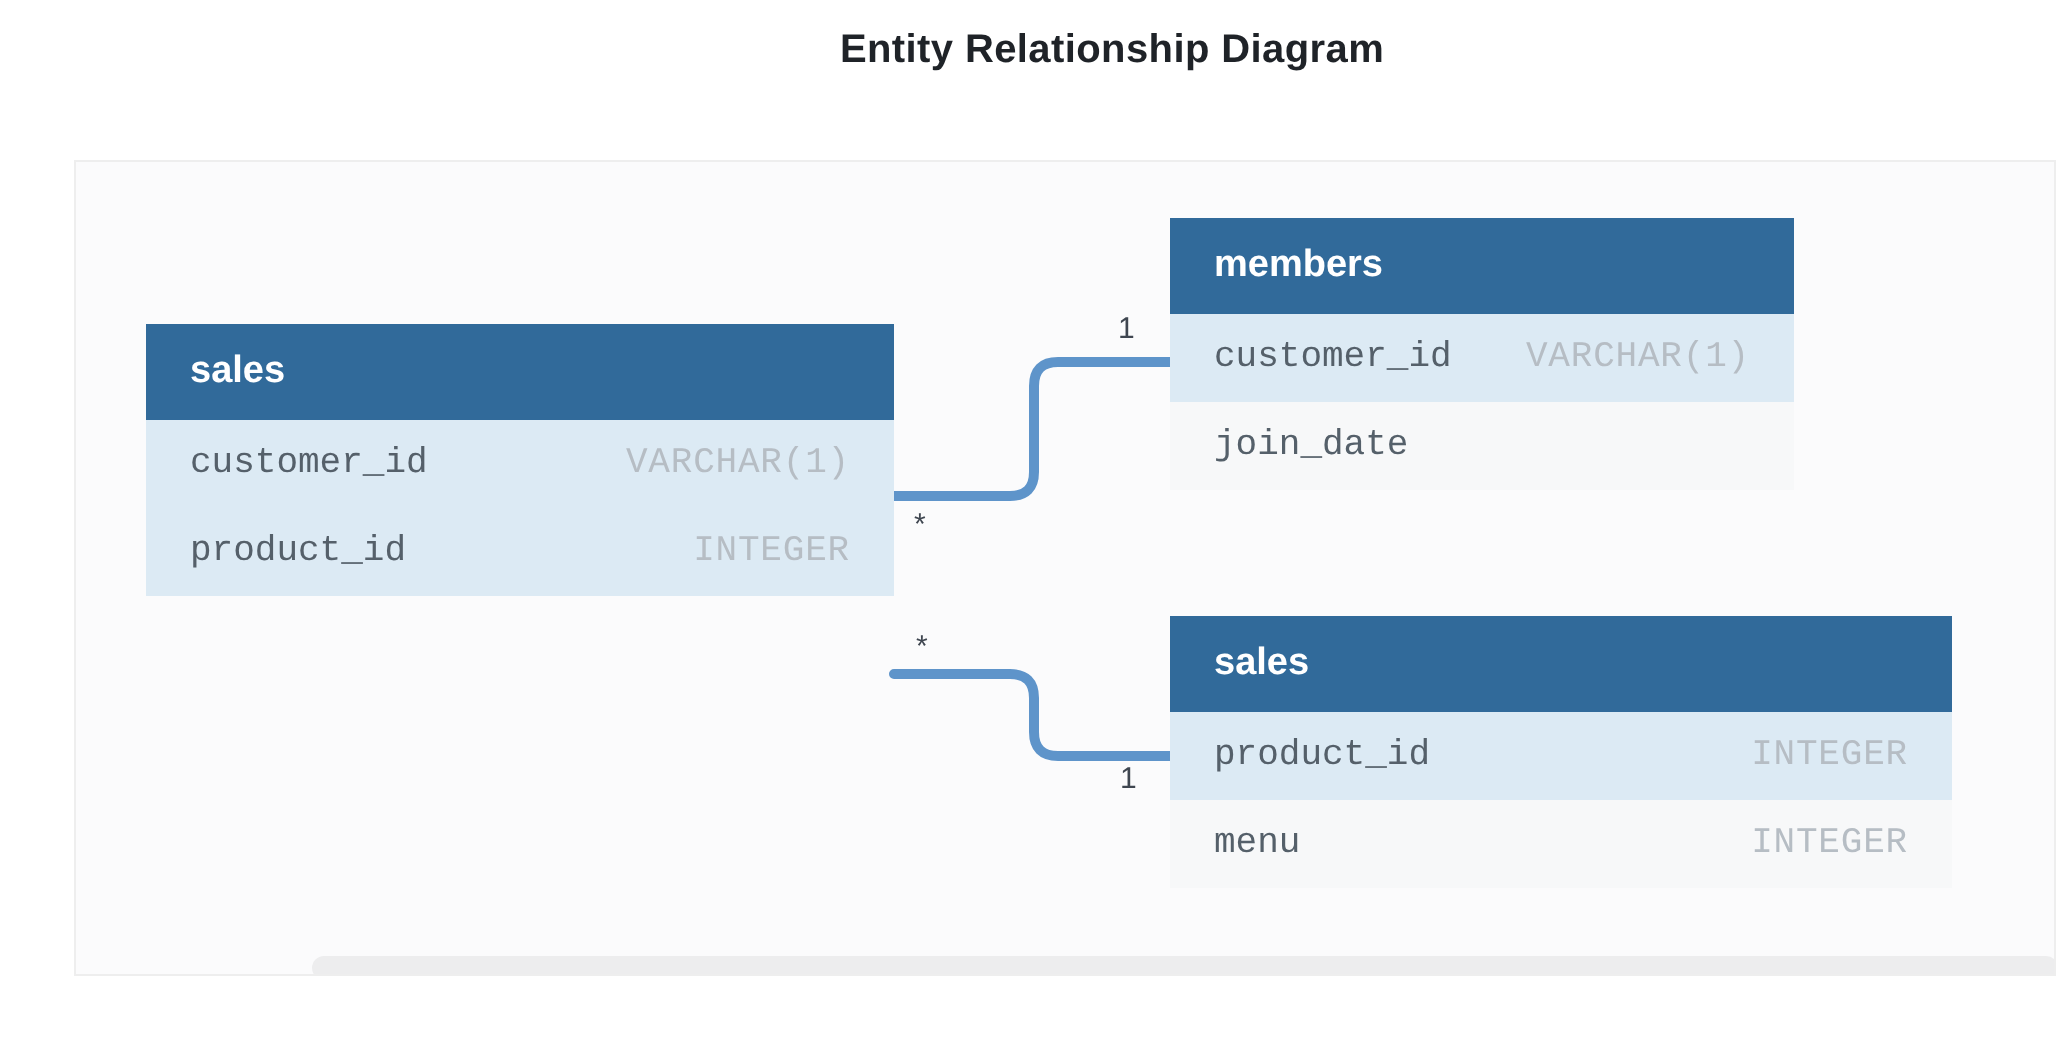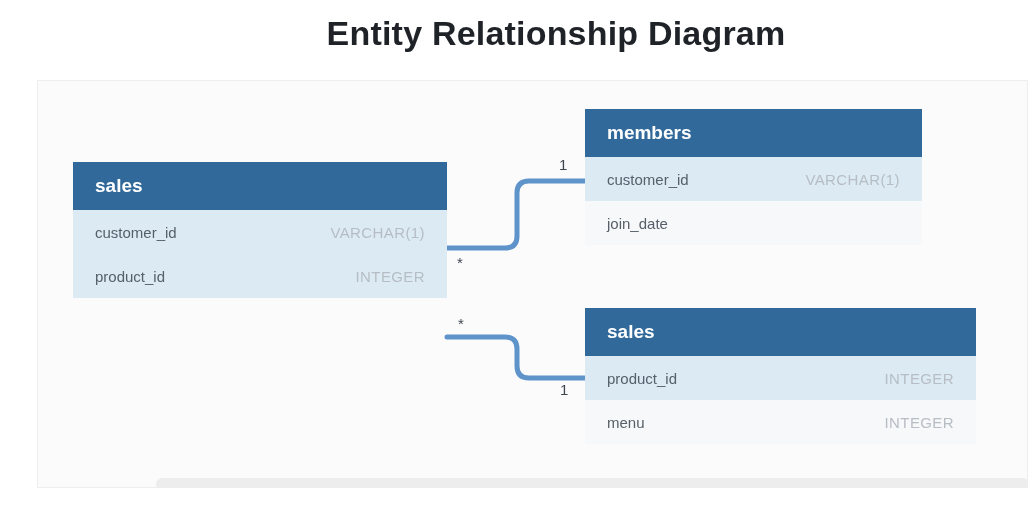--- a/index.html
+++ b/index.html
@@ -13,43 +13,43 @@
     --canvas-bg:#fbfbfc;
     --canvas-border:#eeeeee;
     --scrollbar:#ededee;
     --title-color:#1f2328;
   }
   *{margin:0;padding:0;box-sizing:border-box;}
   html,body{width:1036px;height:519px;background:#ffffff;
     font-family:"Liberation Sans",sans-serif;overflow:hidden;position:relative;}
 
   .title{position:absolute;top:14px;left:556px;transform:translateX(-50%);
-    white-space:nowrap;font-size:34px;font-weight:bold;color:var(--title-color);
+    white-space:nowrap;font-size:20px;font-weight:bold;color:var(--title-color);
     letter-spacing:.2px;}
 
   .canvas{position:absolute;left:37px;top:80px;width:991px;height:408px;
     background:var(--canvas-bg);border:1px solid var(--canvas-border);
     overflow:hidden;}
 
   .connectors{position:absolute;left:0;top:0;width:991px;height:408px;z-index:1;}
   .connectors path{fill:none;stroke:var(--connector);stroke-width:5;
     stroke-linecap:round;stroke-linejoin:round;}
 
   .erd-table{position:absolute;z-index:2;}
   .erd-table .thead{height:48px;background:var(--header-bg);color:#fff;
     font-weight:bold;font-size:19px;display:flex;align-items:center;
     padding-left:22px;}
   .trow{height:44px;display:flex;align-items:center;justify-content:space-between;
-    padding:0 22px;font-size:15px;background:var(--row-bg);}
+    padding:0 22px;font-size:18px;background:var(--row-bg);font-family:Liberation Mono, monospace;}
   .trow.key{background:var(--key-row-bg);}
   .trow .field{color:var(--field-color);}
   .trow .dtype{color:var(--type-color);letter-spacing:.4px;}
 
   .t-sales{left:35px;top:81px;width:374px;}
-  .t-members{left:547px;top:28px;width:337px;}
+  .t-members{left:547px;top:28px;width:312px;}
   .t-menu{left:547px;top:227px;width:391px;}
 
   .card{position:absolute;z-index:3;font-size:15px;color:var(--cardinality);
     line-height:1;}
   .card-1a{left:521px;top:76px;}
   .card-star-a{left:419px;top:174px;}
   .card-star-b{left:420px;top:235px;}
   .card-1b{left:522px;top:301px;}
 
   .hscroll{position:absolute;left:118px;top:397px;width:873px;height:12px;

